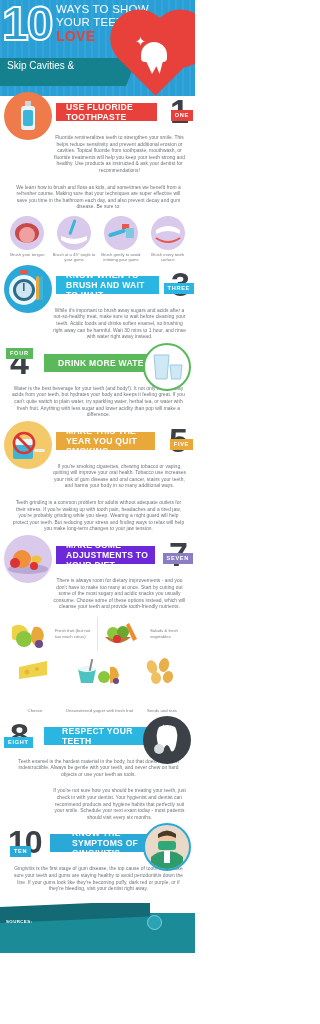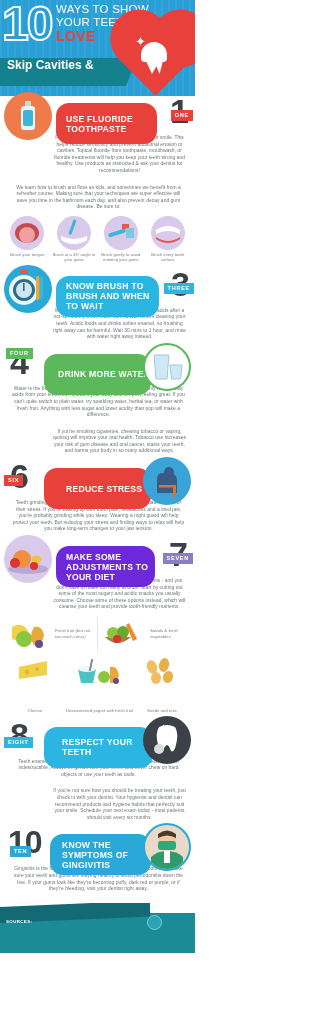--- a/index.html
+++ b/index.html
@@ -28,21 +28,21 @@
   .hdr-l { color:#fff; font-size:11.5px; line-height:13px; letter-spacing:.2px; }
   .hdr-love { color:#e8403a; font-size:14px; font-weight:bold; line-height:15px; letter-spacing:.3px; }
   .teal-band {
     position:absolute; left:0; top:58px; width:126px; height:28px;
     background:#15808e;
   }
   .teal-band:after{
     content:""; position:absolute; right:-11px; top:0; border-top:28px solid #15808e;
     border-right:11px solid transparent;
   }
-  .teal-band .tb-t { position:relative; color:#fff; font-size:12px; line-height:11.5px; padding:2px 0 0 7px; z-index:2;font-weight:bold;}
+  .teal-band .tb-t { position:relative; color:#fff; font-size:10px; line-height:11.5px; padding:2px 0 0 7px; z-index:2;}
   .heart-wrap { position:absolute; right:6px; top:24px; width:72px; height:72px; }
   .heart {
     position:absolute; left:6px; top:4px; width:58px; height:52px; background:#e8403a;
     transform:rotate(-45deg) translate(2px,6px); border-radius:0 0 4px 0;
   }
   .heart:before,.heart:after{ content:""; position:absolute; width:58px; height:58px; background:#e8403a; border-radius:50%; }
   .heart:before{ top:-29px; left:0; }
   .heart:after{ left:29px; top:0; }
   .tooth-w { position:absolute; left:24px; top:18px; width:26px; height:32px; }
   .tooth-w:before{
@@ -58,22 +58,22 @@
   
   .sec { position:relative; width:195px; padding:0 0 6px 0; }
   .band { position:relative; height:30px; margin-top:5px; }
   .circ {
     position:absolute; width:48px; height:48px; border-radius:50%;
     top:-9px; display:flex; align-items:center; justify-content:center;
     font-size:21px; line-height:21px; overflow:hidden;
   }
   .circ.left{ left:4px; } .circ.right{ right:4px; }
   .ribbonbar{
-    position:absolute; top:2px; height:41px;
-    display:flex; align-items:center;border-radius:13px;
+    position:absolute; top:2px; height:18px;
+    display:flex; align-items:center;
   }
   .ribbonbar .txt{ color:#fff; font-size:8.6px; line-height:10px; font-weight:bold; letter-spacing:.25px; }
   .bignum{
     position:absolute; top:-8px; font-size:34px; font-weight:bold; color:#3b4147;
     line-height:36px; letter-spacing:-1px; font-family:"Liberation Sans", sans-serif;
   }
   .wordrib{
     position:absolute; top:9px; height:11px; padding:0 4px; color:#fff;
     font-size:5.6px; line-height:11px; letter-spacing:.7px; font-weight:bold; text-align:center;
   }
@@ -195,21 +195,21 @@
             <circle cx="18" cy="20" r="15" fill="#eaf7fb"></circle>
             <circle cx="18" cy="20" r="11" fill="#2e6c8c"></circle>
             <circle cx="18" cy="20" r="8" fill="#cfe6f0"></circle>
             <rect x="17" y="13" width="1.6" height="8" fill="#2e6c8c"></rect>
             <rect x="14" y="0" width="8" height="4" rx="1" fill="#e8574a"></rect>
             <rect x="30" y="6" width="3.5" height="24" rx="1.7" fill="#e8a83a"></rect>
             <rect x="34" y="6" width="3" height="24" rx="1.5" fill="#3cb5d8"></rect>
           </svg>
       </div>
       <div class="ribbonbar" style="left:56px; right:36px; background:#2ab6e0;">
-        <div class="txt" style="padding-left:10px">KNOW BRUSH TO BRUSH AND WHEN TO WAIT</div>
+        <div class="txt" style="padding-left:10px">KNOW WHEN TO BRUSH AND WAIT TO WAIT</div>
       </div>
       <div class="bignum" style="right:6px">3</div>
       <div class="wordrib" style="right:1px; background:#2ab6e0;">THREE</div>
     </div>
     <div class="body-p right-ind">While it's important to brush away sugars and acids after a not-so-healthy treat, make sure to wait before cleaning your teeth. Acidic foods and drinks soften enamel, so brushing right away can be harmful. Wait 30 mins to 1 hour, and rinse with water right away instead.</div>
   </div>
 
   <div class="sec">
     <div class="band">
       <div class="bignum" style="left:10px">4</div>
@@ -221,39 +221,40 @@
         <svg width="36" height="32" viewBox="0 0 36 32">
             <path d="M5 4 L20 4 L18 28 L7 28 Z" fill="#cfe8f5" stroke="#9ec9de" stroke-width="1"></path>
             <path d="M21 14 L33 14 L31.5 28 L22.5 28 Z" fill="#cfe8f5" stroke="#9ec9de" stroke-width="1"></path>
           </svg>
       </div>
     </div>
     <div class="body-p">Water is the best beverage for your teeth (and body!). It not only rinses away acids from your teeth, but hydrates your body and keeps it feeling great. If you can't quite switch to plain water, try sparkling water, herbal tea, or water with fresh fruit. Anything with less sugar and lower acidity than pop will make a difference.</div>
   </div>
 
   <div class="sec">
+    <div class="band">
+      <div class="circ left" style="background:#f3c96a">
+        <svg width="40" height="36" viewBox="0 0 40 36">
+            <rect x="5" y="12" width="20" height="20" rx="2" fill="#3cb5d8"></rect>
+            <rect x="5" y="12" width="20" height="6" fill="#eaf7fb"></rect>
+            <circle cx="16" cy="16" r="10" fill="none" stroke="#d33" stroke-width="2.6"></circle>
+            <line x1="9" y1="9" x2="23" y2="23" stroke="#d33" stroke-width="2.6"></line>
+            <rect x="26" y="22" width="11" height="3" rx="1.5" fill="#f0efe6"></rect>
+          </svg>
+      </div>
+      <div class="ribbonbar" style="left:56px; right:40px; background:#e8a83a;">
+        <div class="txt" style="padding-left:10px">MAKE THIS THE YEAR YOU QUIT SMOKING</div>
+      </div>
+      <div class="bignum" style="right:8px">5</div>
+      <div class="wordrib" style="right:2px; background:#e8a83a;">FIVE</div>
+    </div>
     <div class="body-p right-ind">If you're smoking cigarettes, chewing tobacco or vaping, quitting will improve your oral health. Tobacco use increases your risk of gum disease and oral cancer, stains your teeth, and harms your body in so many additional ways.</div>
   </div>
 
   <div class="sec">
-    <div class="band">
-      <div class="bignum" style="left:10px">6</div>
-      <div class="wordrib" style="left:4px; background:#e8403a;">SIX</div>
-      <div class="ribbonbar" style="left:44px; right:44px; background:#e8403a;">
-        <div class="txt" style="padding-left:22px">REDUCE STRESS</div>
-      </div>
-      <div class="circ right" style="background:#3aa3d8">
-        <svg width="40" height="36" viewBox="0 0 40 36">
-            <path d="M10 30 L10 16 Q10 10 16 10 L24 10 Q30 11 30 18 L30 30 Z" fill="#3b5a86"></path>
-            <circle cx="22" cy="9" r="5" fill="#3b5a86"></circle>
-            <rect x="26" y="22" width="3" height="12" fill="#c97a3a"></rect>
-            <rect x="12" y="22" width="16" height="2.5" fill="#c97a3a"></rect>
-          </svg>
-      </div>
-    </div>
     <div class="body-p">Teeth grinding is a common problem for adults without adequate outlets for their stress. If you're waking up with tooth pain, headaches and a tired jaw, you're probably grinding while you sleep. Wearing a night guard will help protect your teeth. But reducing your stress and finding ways to relax will help you make long-term changes to your jaw tension.</div>
   </div>
 
   <div class="sec">
     <div class="band">
       <div class="circ left" style="background:#d9c9ea">
         <svg width="44" height="36" viewBox="0 0 44 36">
             <ellipse cx="22" cy="28" rx="20" ry="5" fill="#b9a8d4"></ellipse>
             <circle cx="16" cy="18" r="9" fill="#f0903a"></circle>
             <circle cx="9" cy="22" r="5" fill="#d33"></circle>
@@ -354,21 +355,21 @@
 
   <div class="sec">
     <div class="body-p right-ind">If you're not sure how you should be treating your teeth, just check in with your dentist. Your hygienist and dentist can recommend products and hygiene habits that perfectly suit your smile. Schedule your next exam today - most patients should visit every six months.</div>
   </div>
 
   <div class="sec">
     <div class="band">
       <div class="bignum" style="left:8px; font-size:32px">10</div>
       <div class="wordrib" style="left:10px; top:14px; background:#2aa8d8;">TEN</div>
       <div class="ribbonbar" style="left:50px; right:44px; background:#2aa8d8;">
-        <div class="txt" style="padding-left:12px">KNOW THE SYMPTOMS OF GINGIVITIS</div>
+        <div class="txt" style="padding-left:22px">KNOW THE SYMPTOMS OF GINGIVITIS</div>
       </div>
       <div class="circ right" style="background:#e8d9c9;border:2px solid #2aa8d8">
         <svg width="44" height="44" viewBox="0 0 44 44">
             <circle cx="22" cy="15" r="9" fill="#f0c9a0"></circle>
             <path d="M13 9 Q22 2 31 9 L31 13 Q22 8 13 13 Z" fill="#4a3a2a"></path>
             <rect x="13" y="16" width="18" height="9" rx="3" fill="#2fa87a"></rect>
             <path d="M6 44 L6 32 Q12 26 22 26 Q32 26 38 32 L38 44 Z" fill="#2f9a6a"></path>
             <rect x="19" y="26" width="6" height="12" fill="#fff"></rect>
           </svg>
       </div>

